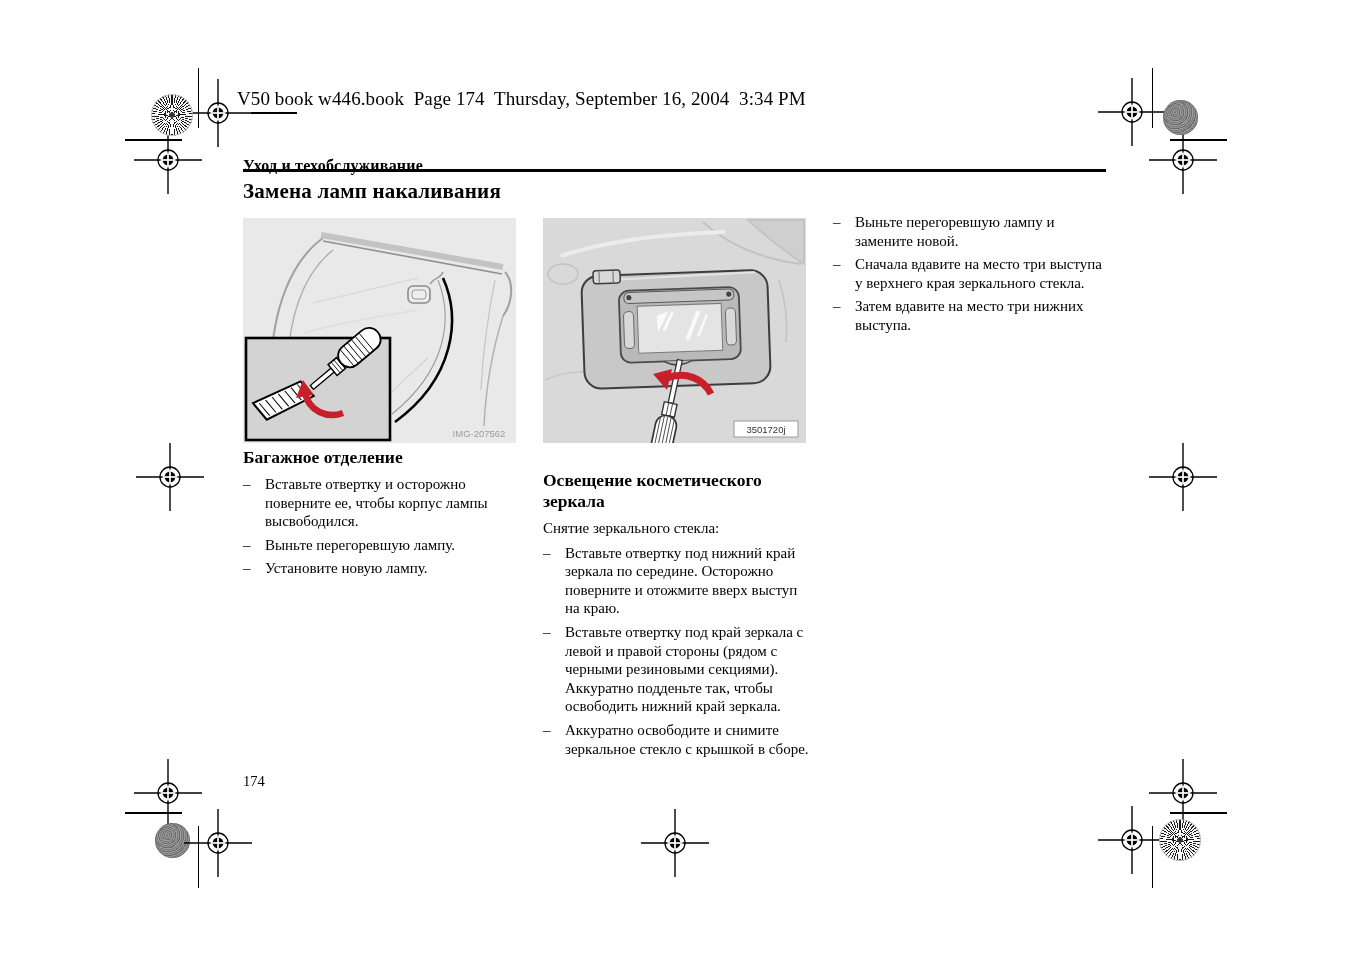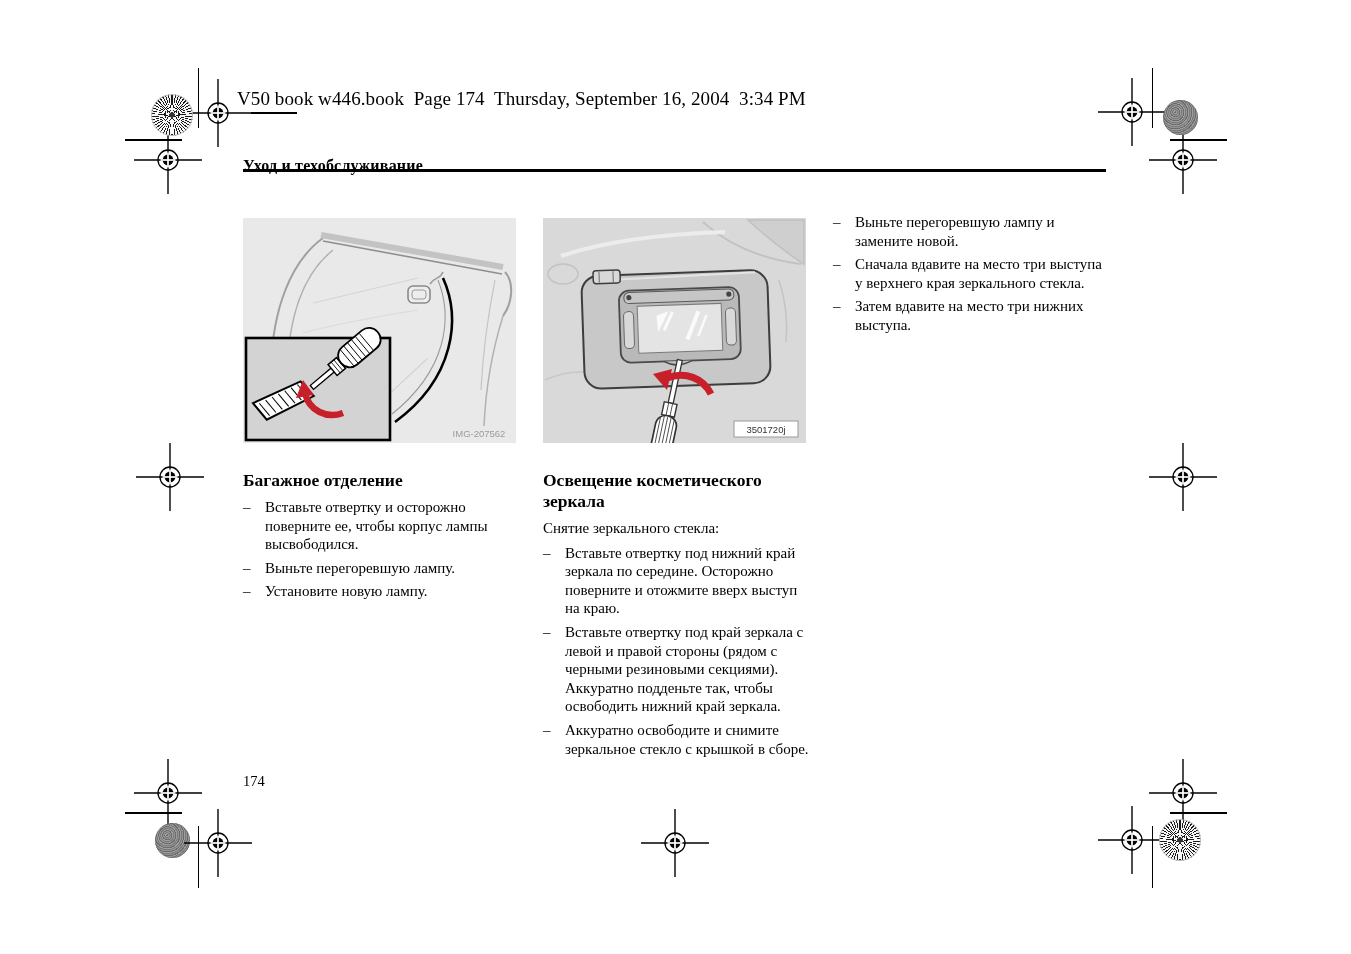--- a/index.html
+++ b/index.html
@@ -103,20 +103,21 @@
   <div class="cropline" style="left:1170px;top:812px;width:57px;height:1.5px"></div>
   <svg class="abs" style="left:1097px;top:805px" width="70" height="70">
       <use href="#regmark"></use>
     </svg>
   <div class="cropline" style="left:1151.5px;top:826px;width:1.5px;height:62px"></div>
   <div class="starburst" style="left:1159px;top:819px"></div>
 
   <div class="fileheader">V50 book w446.book  Page 174  Thursday, September 16, 2004  3:34 PM</div>
   <div class="sectionheader">Уход и техобслуживание</div>
   <div class="headrule"></div>
+  <div class="pagetitle">Замена ламп накаливания</div>
   <div class="pagenumber">174</div>
 
   <div class="figure" style="left:243px;top:218px;width:273px;height:225px">
     <svg width="273" height="225" viewBox="0 0 273 225">
       <rect x="0" y="0" width="273" height="225" fill="#e9e9e9"></rect>
 
       <g fill="none">
         <path d="M70,85 L175,60" stroke="#d4d4d4" stroke-width="1.2"></path>
         <path d="M60,115 C105,103 145,97 175,92" stroke="#dcdcdc" stroke-width="1.2"></path>
         <path d="M115,205 L185,140" stroke="#d4d4d4" stroke-width="1.2"></path>
@@ -240,21 +241,21 @@
         <polygon points="110,156 129,151 124,172" fill="#c8202a"></polygon>
       </g>
 
       <g>
         <rect x="191" y="203" width="64" height="16" fill="#fff" stroke="#9a9a9a" stroke-width="1"></rect>
         <text x="223" y="215" font-family="Liberation Sans, sans-serif" font-size="9.5" fill="#333" text-anchor="middle">3501720j</text>
       </g>
     </svg>
   </div>
 
-  <div class="col" style="left:243px;top:470px;width:272px">
+  <div class="col" style="left:243px;top:447px;width:272px">
     <h3>Багажное отделение</h3>
     <div class="li">
       <span class="dash">–</span>
       <span class="txt">Вставьте отвертку и осторожно поверните ее, чтобы корпус лампы высвободился.</span>
     </div>
     <div class="li">
       <span class="dash">–</span>
       <span class="txt">Выньте перегоревшую лампу.</span>
     </div>
     <div class="li">

